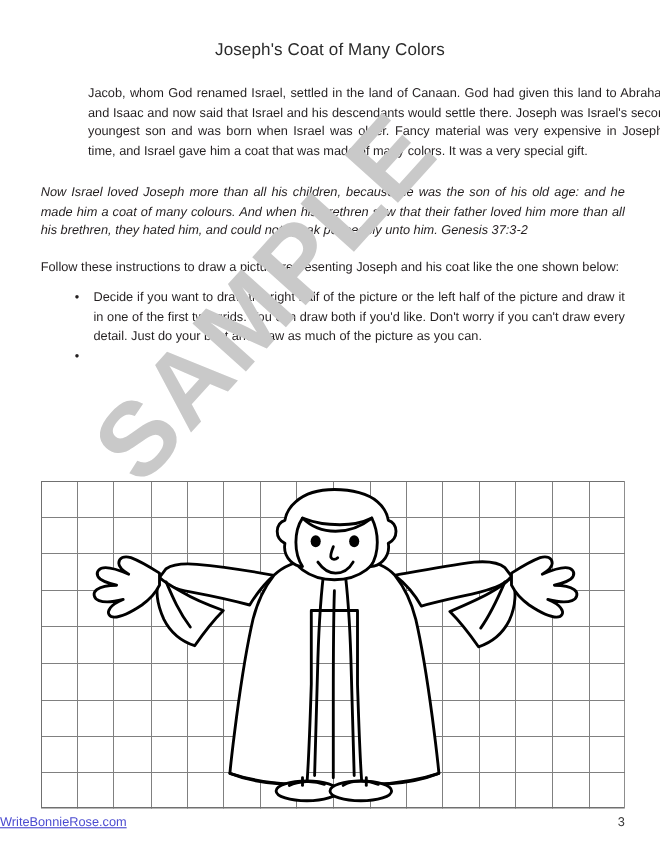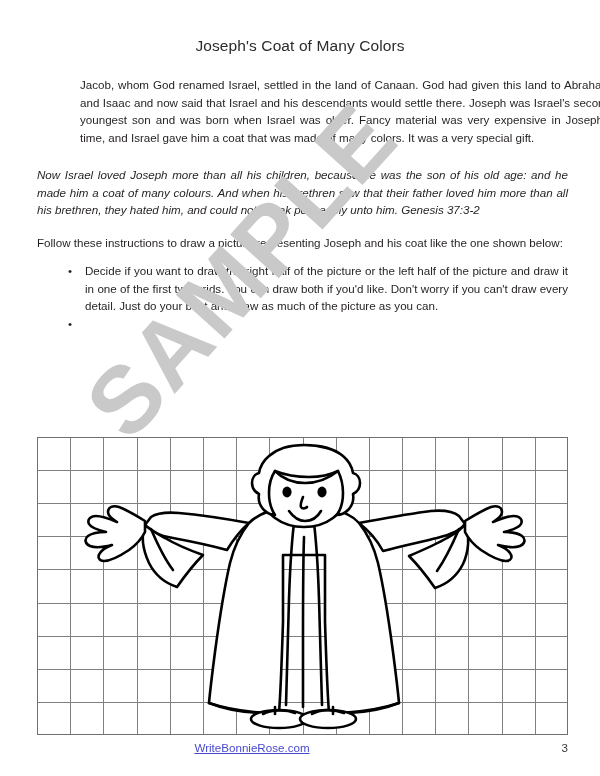--- a/index.html
+++ b/index.html
@@ -124,21 +124,20 @@
     white-space: nowrap;
     user-select: none;
   }
 
   
   #footer-link {
     position: absolute;
     left: 0;
     top: 740px;
     width: 504px;
-    text-align: center;
     font-size: 11.6px;
     line-height: 16px;
   }
   #footer-link .lnk {
     color: #4a4ad0;
     text-decoration: underline;
   }
   #page-number {
     position: absolute;
     right: 32px;

